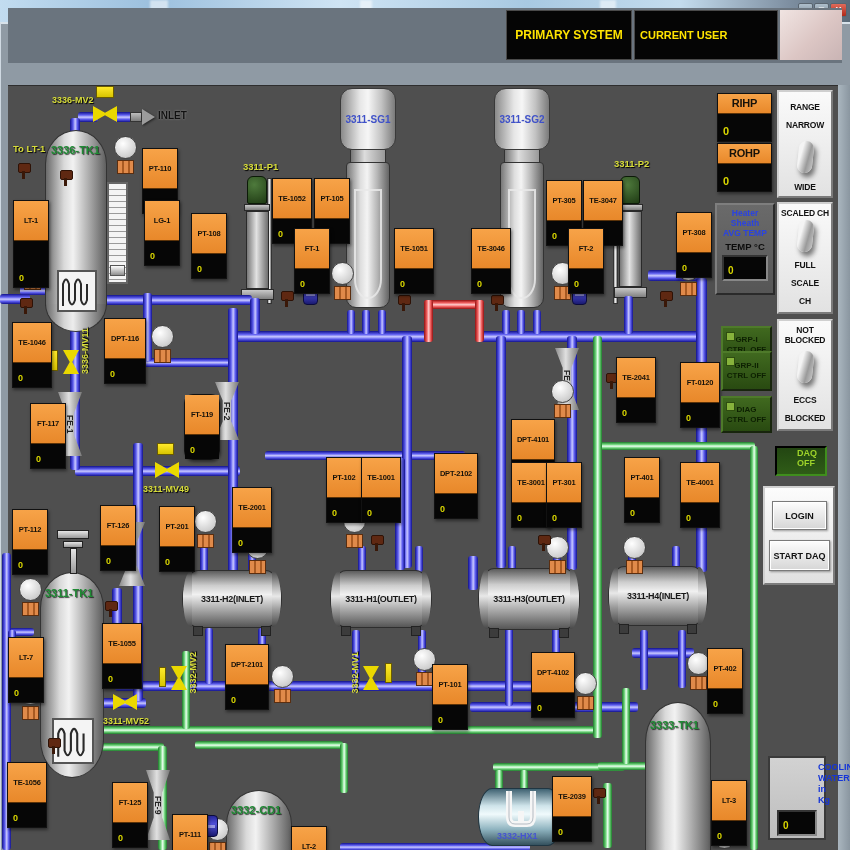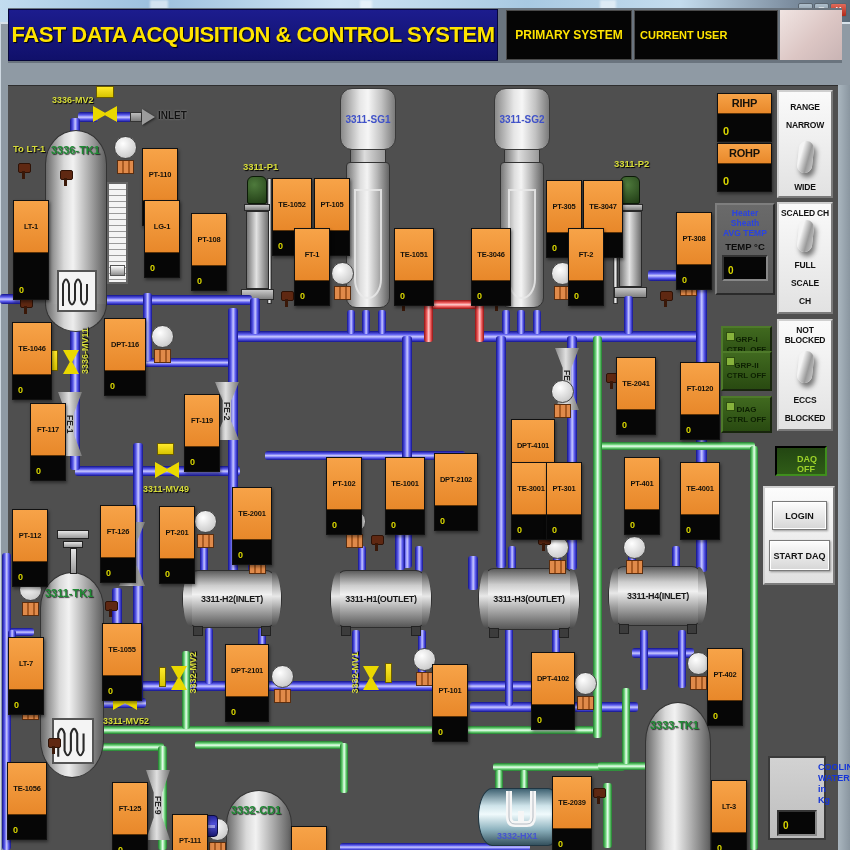--- a/index.html
+++ b/index.html
@@ -35,21 +35,21 @@
   .pipe{position:absolute;z-index:1;border-radius:3px;}
   .pb.h{background:linear-gradient(180deg,#12128a,#5b5bee 30%,#c9c9ff 52%,#5b5bee 74%,#12128a);}
   .pb.v{background:linear-gradient(90deg,#12128a,#5b5bee 30%,#c9c9ff 52%,#5b5bee 74%,#12128a);}
   .pg.h{background:linear-gradient(180deg,#1d7a2a,#6ed47a 30%,#ecfff1 52%,#6ed47a 74%,#1d7a2a);}
   .pg.v{background:linear-gradient(90deg,#1d7a2a,#6ed47a 30%,#ecfff1 52%,#6ed47a 74%,#1d7a2a);}
   .pr.h{background:linear-gradient(180deg,#8f1010,#ef5b5b 30%,#ffc9c9 52%,#ef5b5b 74%,#8f1010);}
   .pr.v{background:linear-gradient(90deg,#8f1010,#ef5b5b 30%,#ffc9c9 52%,#ef5b5b 74%,#8f1010);}
   
   .tag{position:absolute;z-index:6;border:1px solid #111;box-shadow:1px 2px 3px rgba(0,0,0,.45);}
   .tag .hd{display:block;background:linear-gradient(180deg,#f7a348,#e8882a);color:#17120a;
-    font-size:7.5px;line-height:9px;font-weight:bold;text-align:center;padding:21px 0;
+    font-size:7.5px;line-height:9px;font-weight:bold;text-align:center;padding:15px 0;
     border-bottom:1px solid #5a3208;letter-spacing:-.2px;}
   .tag .val{display:flex;align-items:flex-end;background:#060606;color:#d9d600;
     font-size:9px;font-weight:bold;padding:3px 0 4px 5px;height:24px;}
   
   .eq{position:absolute;z-index:3;}
   .vshell{position:absolute;left:0;right:0;background:linear-gradient(90deg,#6a6a6a,#d9d9d9 30%,#f2f2f2 45%,#b0b0b0 70%,#5f5f5f);border-left:1px solid #333;border-right:1px solid #333;}
   .vdome{position:absolute;left:0;right:0;top:0;background:linear-gradient(90deg,#6a6a6a,#d9d9d9 30%,#f2f2f2 45%,#b0b0b0 70%,#5f5f5f);border:1px solid #333;border-bottom:none;border-radius:50% 50% 0 0/100% 100% 0 0;}
   .vbot{position:absolute;left:0;right:0;bottom:0;background:linear-gradient(90deg,#6a6a6a,#d4d4d4 30%,#ededed 45%,#a8a8a8 70%,#5a5a5a);border:1px solid #333;border-top:none;border-radius:0 0 50% 50%/0 0 100% 100%;}
   .coilbox{position:absolute;background:#f4f4f4;border:2px solid #555;z-index:4;}
   .tklbl{position:absolute;z-index:5;color:#1f8a34;font-size:11px;font-weight:bold;white-space:nowrap;text-shadow:1px 1px 1px rgba(0,0,0,.7);}
@@ -106,21 +106,21 @@
     display:flex;flex-direction:column;align-items:center;justify-content:space-between;
     padding:4px 2px;text-align:center;}
   .wpanel b{font-size:8.5px;line-height:10px;color:#111;letter-spacing:-.2px;}
   .tog{width:15px;height:32px;border-radius:8px;background:linear-gradient(100deg,#f4f4f4 25%,#9a9a9a 65%,#c6c6c6);
     box-shadow:3px 4px 5px rgba(0,0,0,.5);transform:rotate(6deg);}
   .grpbtn{position:absolute;z-index:7;background:linear-gradient(180deg,#40691f,#294a11);
     border:2px outset #4e7a2a;color:#0d2002;font-size:8px;font-weight:bold;text-align:center;
     display:flex;flex-direction:column;justify-content:center;line-height:10px;}
   .grpbtn::before{content:"";position:absolute;left:3px;top:4px;width:7px;height:7px;background:#87b33c;border:1px solid #2e4d10;}
   .daqbtn{position:absolute;z-index:7;background:linear-gradient(180deg,#234612,#2f5c17);
-    border:2px inset #1a3a0c;color:#9ed32a;font-size:9px;font-weight:bold;display:flex;align-items:flex-end;justify-content:center;padding-left:20px;}
+    border:2px inset #1a3a0c;color:#9ed32a;font-size:9px;font-weight:bold;display:flex;align-items:flex-start;justify-content:center;padding-left:20px;}
   .loginpanel{position:absolute;z-index:7;background:linear-gradient(180deg,#fcfcfc,#e0e0e0);border:2px outset #d0d0d0;}
   .pushbtn{position:absolute;background:linear-gradient(180deg,#fdfdfd,#d6d6d6);border:1px solid #7a7a7a;
     box-shadow:inset 0 0 0 1px #fff,1px 1px 2px rgba(0,0,0,.35);color:#111;font-size:9px;font-weight:bold;
     display:flex;align-items:center;justify-content:center;}
   .heaterpanel{position:absolute;z-index:7;background:linear-gradient(180deg,#6a6a6a,#565656);
     border:2px outset #7e7e7e;text-align:center;color:#2a43e0;}
   .heaterpanel .t{font-size:8.5px;line-height:10px;font-weight:bold;color:#2a43e0;}
   .heaterpanel .u{font-size:9.5px;font-weight:bold;color:#0c0c0c;margin-top:3px;}
   .heaterpanel .disp{margin:3px auto 0;width:46px;height:26px;background:#060606;border:2px inset #888;
     color:#d9d600;font-size:10px;font-weight:bold;text-align:left;padding:8px 0 0 4px;}
@@ -146,23 +146,20 @@
     <div class="streak" style="left:360px;width:12px;"></div>
     <div class="streak" style="left:600px;width:16px;"></div>
   </div>
   <div class="winbtn" style="left:798px;">–</div>
   <div class="winbtn" style="left:814px;">□</div>
   <div class="winbtn close" style="left:830px;width:17px;">X</div>
 
   <div class="app"></div>
 
   <div class="apphead">
-    <div class="title-block">
-      <span>FAST DATA ACQUISITION &amp; CONTROL SYSTEM</span>
-    </div>
     <div class="hdr-box" style="left:626px;width:144px;padding-left:5px;font-size:11px;">
       <span>CURRENT USER</span>
     </div>
     <div class="hdr-box" style="left:498px;width:126px;justify-content:center;font-size:12px;">
       <span>PRIMARY SYSTEM</span>
     </div>
     <div class="blob"></div>
   </div>
 
   <div class="canvas"></div>
@@ -532,21 +529,21 @@
         <span class="val">0</span>
       </div>
       <div class="tag" style="left: 104px; top: 318px; width: 42px;">
         <span class="hd">DPT-116</span>
         <span class="val">0</span>
       </div>
       <div class="tag" style="left: 30px; top: 403px; width: 36px;">
         <span class="hd">FT-117</span>
         <span class="val">0</span>
       </div>
-      <div class="tag" style="left: 184px; top: 394px; width: 36px;">
+      <div class="tag" style="left: 184px; top: 394px; width: 36px; border-radius: 9px;">
         <span class="hd">FT-119</span>
         <span class="val">0</span>
       </div>
       <div class="tag" style="left: 272px; top: 178px; width: 40px;">
         <span class="hd">TE-1052</span>
         <span class="val">0</span>
       </div>
       <div class="tag" style="left: 314px; top: 178px; width: 36px;">
         <span class="hd">PT-105</span>
         <span class="val">0</span>
@@ -588,21 +585,21 @@
         <span class="val">0</span>
       </div>
       <div class="tag" style="left: 511px; top: 419px; width: 44px;">
         <span class="hd">DPT-4101</span>
         <span class="val">0</span>
       </div>
       <div class="tag" style="left: 326px; top: 457px; width: 36px;">
         <span class="hd">PT-102</span>
         <span class="val">0</span>
       </div>
-      <div class="tag" style="left: 361px; top: 457px; width: 40px; margin-left: 24px;">
+      <div class="tag" style="left: 361px; top: 457px; width: 40px;">
         <span class="hd">TE-1001</span>
         <span class="val">0</span>
       </div>
       <div class="tag" style="left: 434px; top: 453px; width: 44px;">
         <span class="hd">DPT-2102</span>
         <span class="val">0</span>
       </div>
       <div class="tag" style="left: 511px; top: 462px; width: 40px;">
         <span class="hd">TE-3001</span>
         <span class="val">0</span>

